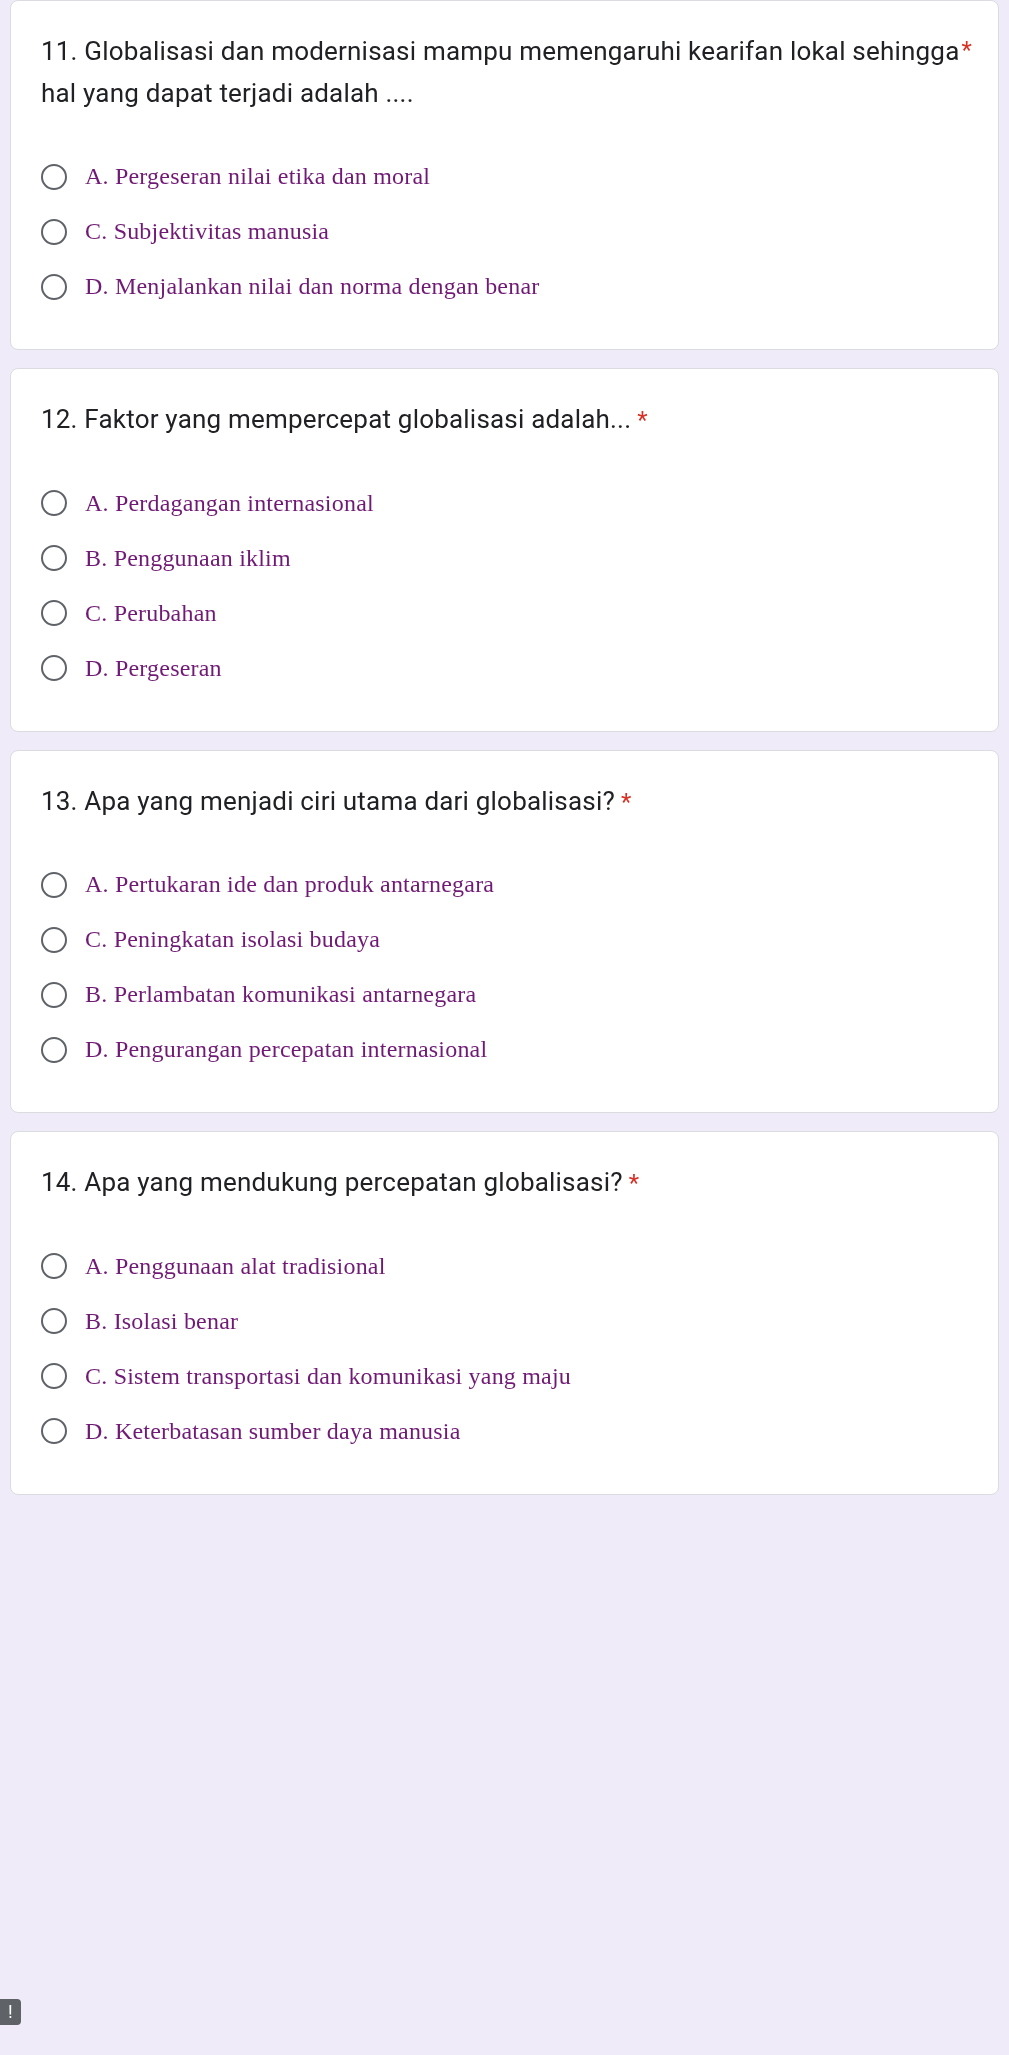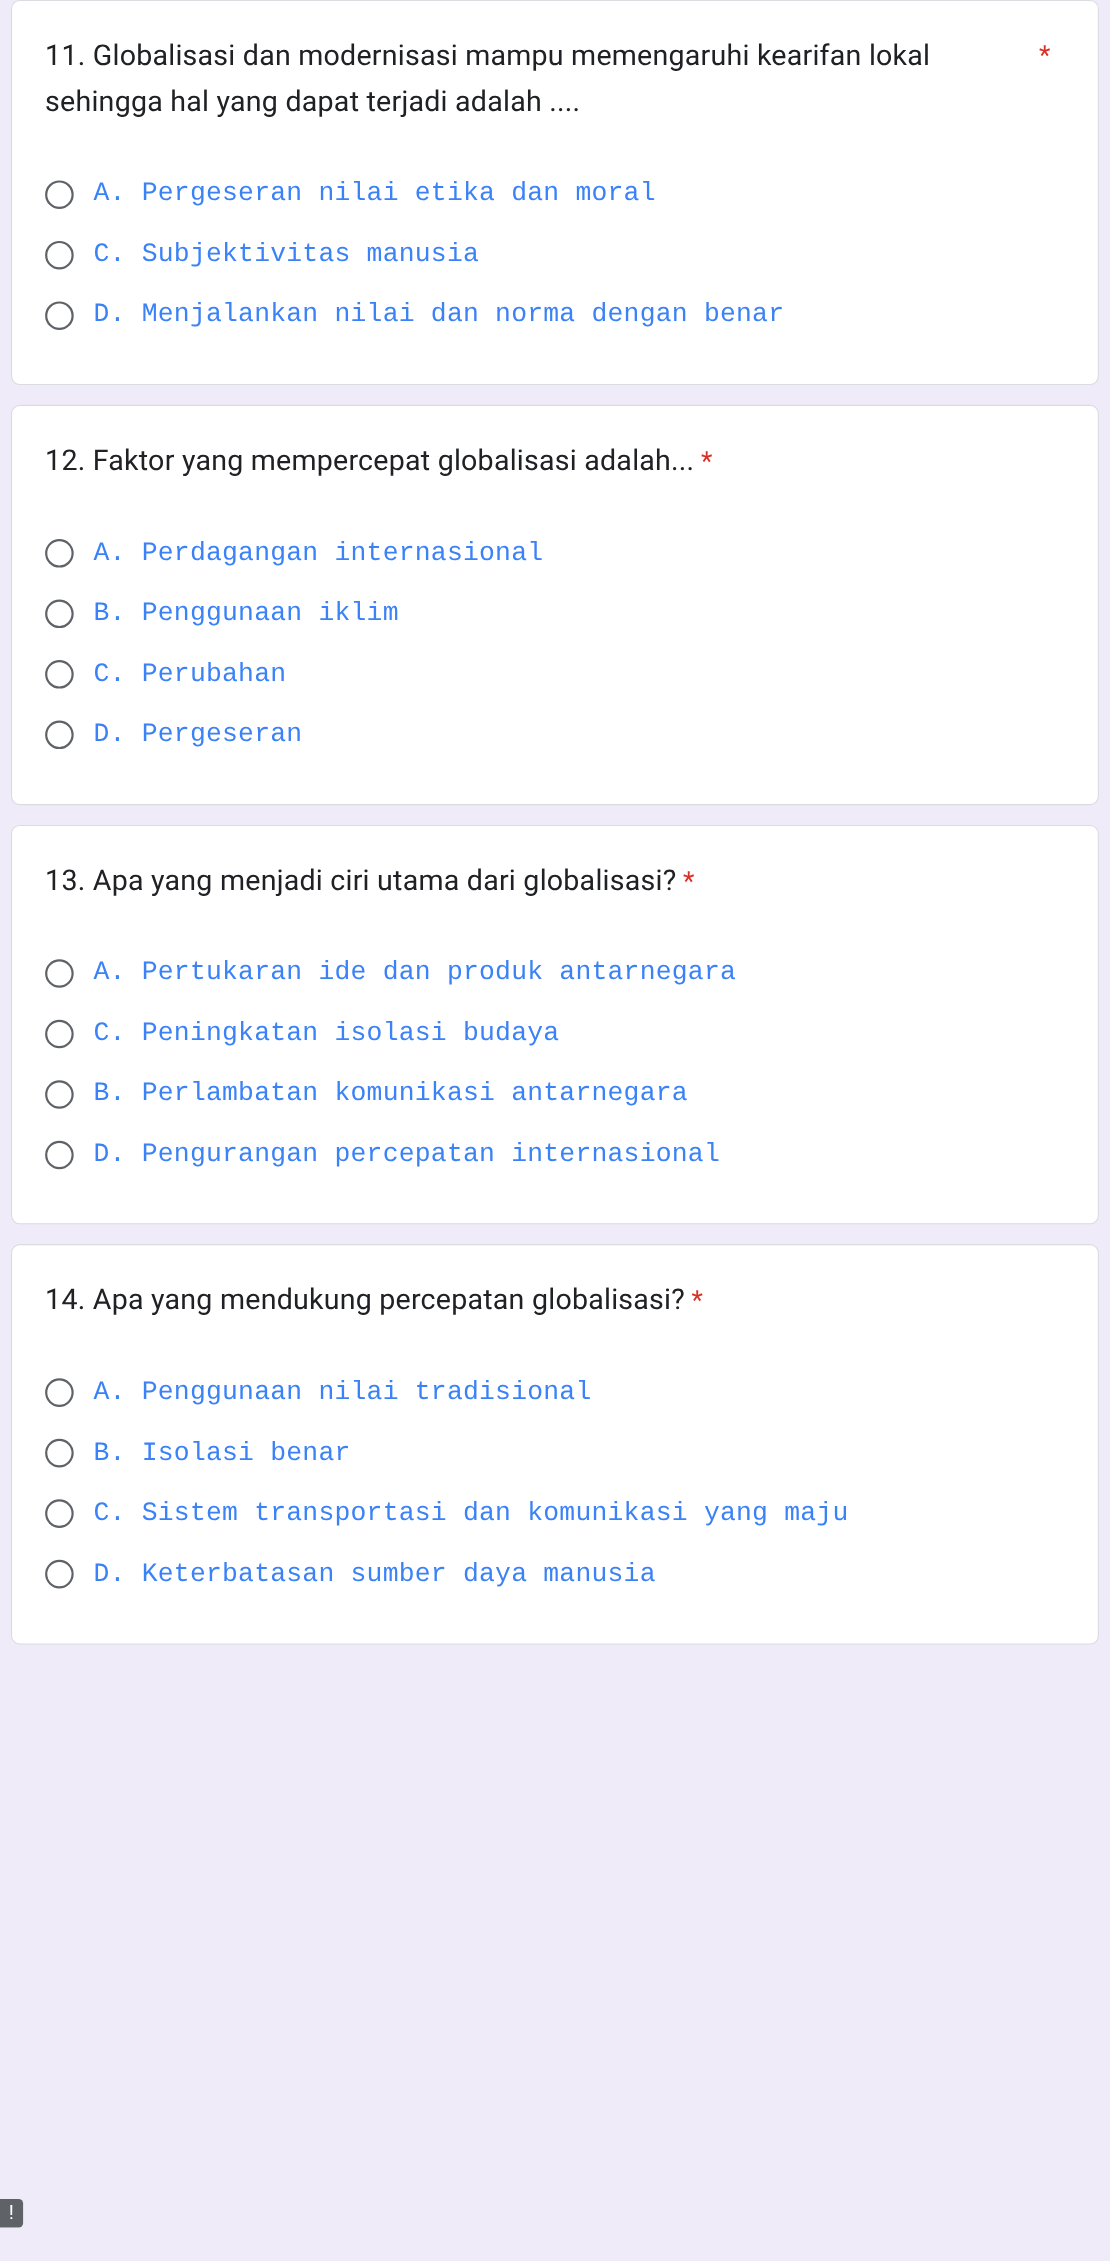--- a/index.html
+++ b/index.html
@@ -9,21 +9,21 @@
     }
     body {
       background-color: #f0ebf8;
       font-family: 'Google Sans', Roboto, Arial, sans-serif;
       padding: 0 10px;
       width: 1009px;
     }
     .question-card {
       background: #ffffff;
       border-radius: 8px;
-      padding: 30px 43px 35px 30px;
+      padding: 30px 26px 35px 30px;
       margin-bottom: 18px;
       border: 1px solid #dadce0;
     }
     .question-title {
       font-size: 26px;
       color: #202124;
       font-weight: 400;
       line-height: 1.6;
       margin-bottom: 35px;
       letter-spacing: 0.2px;
@@ -53,22 +53,22 @@
     .radio-circle {
       width: 26px;
       height: 26px;
       border: 2.5px solid #5f6368;
       border-radius: 50%;
       flex-shrink: 0;
       margin-right: 18px;
     }
     .option-label {
       font-size: 24px;
-      color: #3b82f6;
-      font-family: Liberation Mono, monospace;
+      color: #701a75;
+      font-family: Liberation Serif, serif;
       letter-spacing: 0.2px;
     }
     .report-tab {
       position: fixed;
       left: 0;
       bottom: 30px;
       background: #5f6368;
       color: white;
       padding: 4px 8px;
       border-radius: 0 4px 4px 0;
@@ -130,21 +130,21 @@
       </div>
       <div class="option-row">
         <div class="radio-circle"></div>
         <div class="option-label"><span>D.</span>   <span>Pengurangan percepatan internasional</span></div>
       </div>
     </div>
     <div class="question-card">
       <div class="question-title"><span>14.</span>   <span class="question-title-text">Apa yang mendukung percepatan globalisasi?</span><span class="required-mark">*</span></div>
       <div class="option-row">
         <div class="radio-circle"></div>
-        <div class="option-label"><span>A.</span>   <span>Penggunaan nilai tradisional</span></div>
+        <div class="option-label"><span>A.</span>   <span>Penggunaan alat tradisional</span></div>
       </div>
       <div class="option-row">
         <div class="radio-circle"></div>
         <div class="option-label"><span>B.</span>   <span>Isolasi benar</span></div>
       </div>
       <div class="option-row">
         <div class="radio-circle"></div>
         <div class="option-label"><span>C.</span>   <span>Sistem transportasi dan komunikasi yang maju</span></div>
       </div>
       <div class="option-row">

